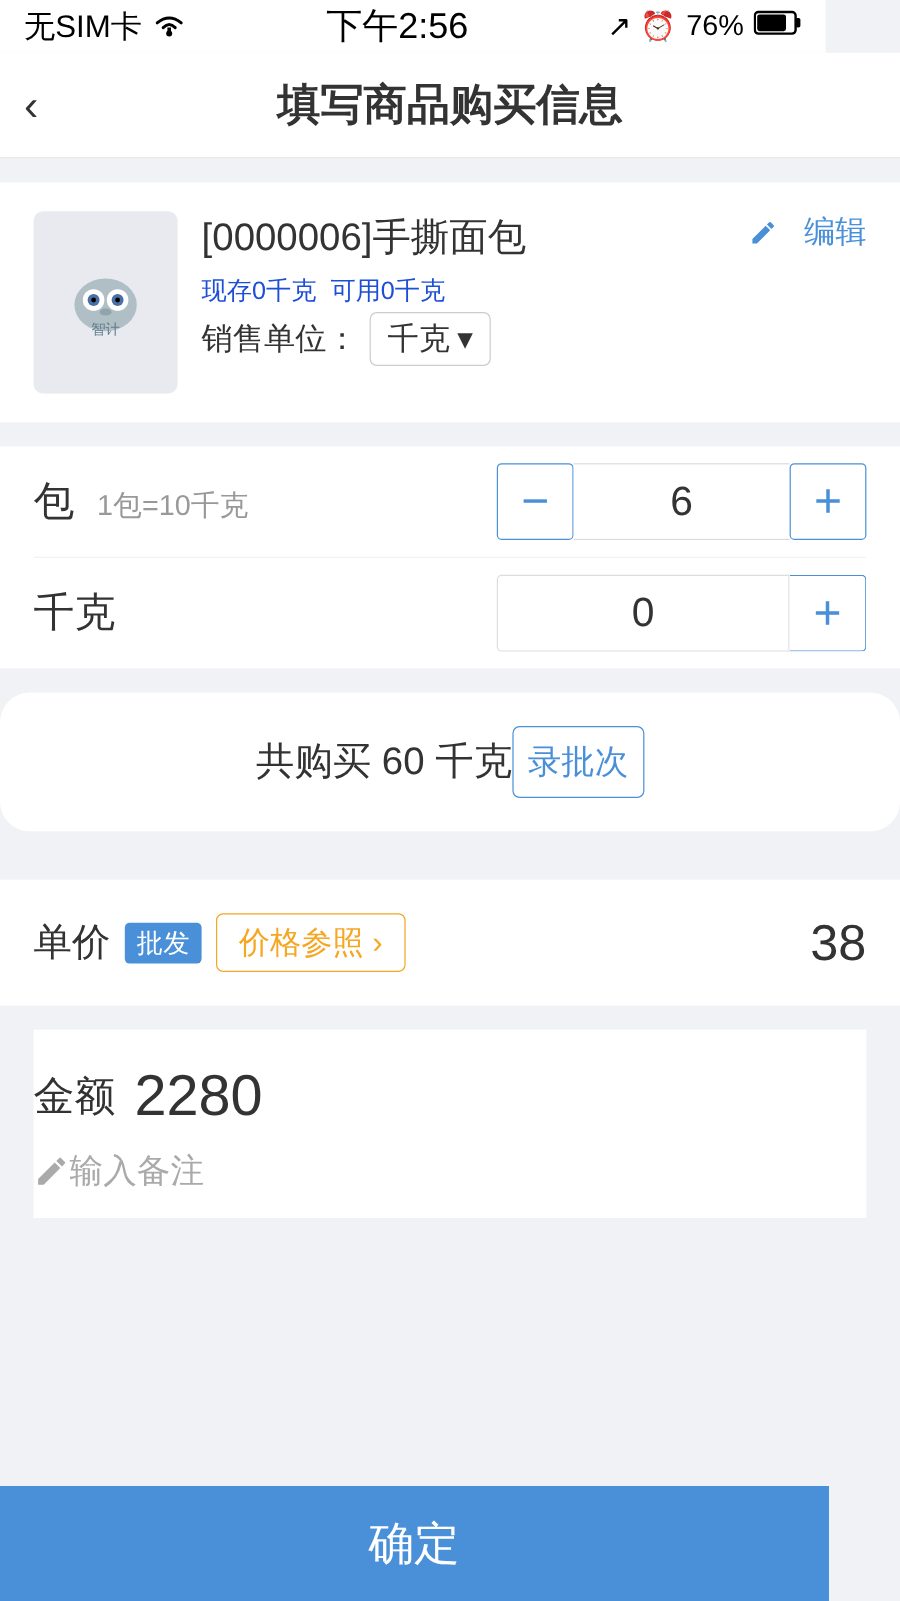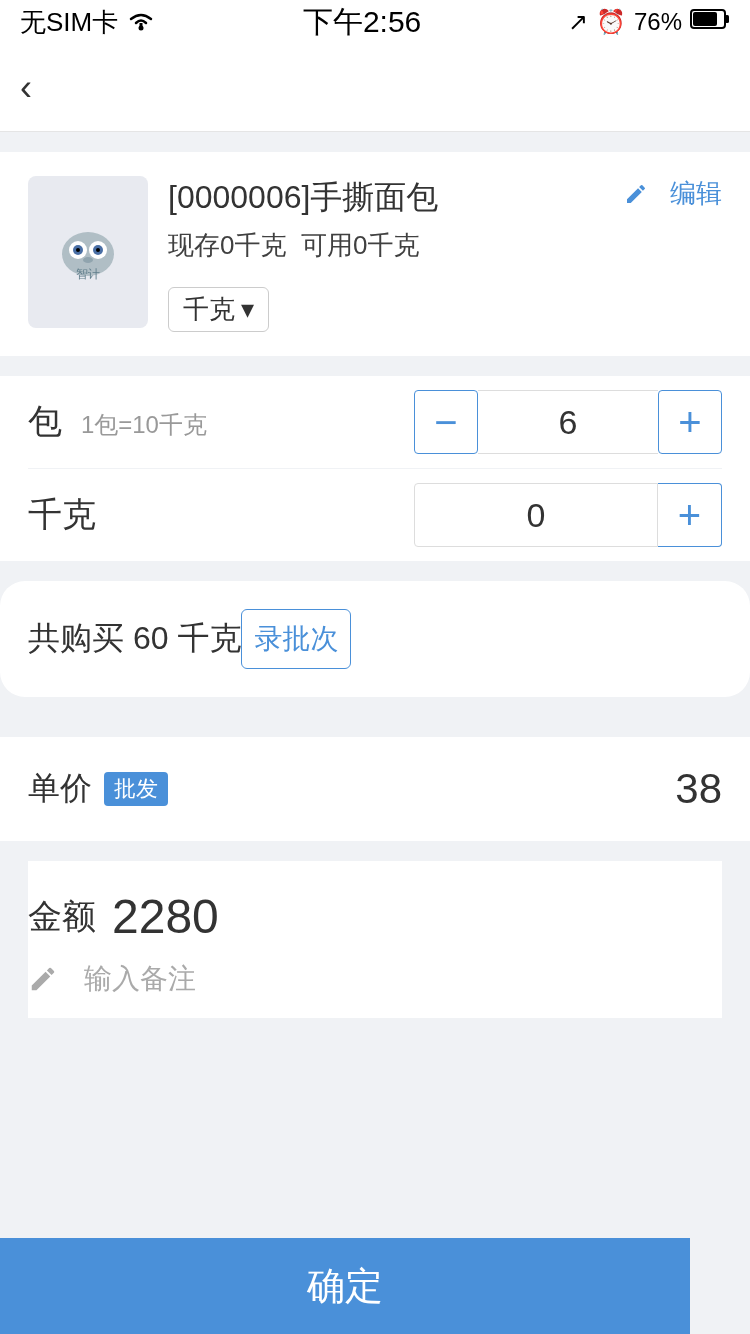--- a/index.html
+++ b/index.html
@@ -7,21 +7,21 @@
     body {
       width: 750px;
       min-height: 1334px;
       font-family: -apple-system, "PingFang SC", "Helvetica Neue", Arial, sans-serif;
       background: #f0f2f5;
       font-size: 32px;
     }
 
     
     .status-bar {
-      width: 750px;
+      width: 688px;
       height: 44px;
       background: #fff;
       display: flex;
       align-items: center;
       justify-content: space-between;
       padding: 0 20px;
       font-size: 26px;
       color: #000;
     }
     .status-left { display: flex; align-items: center; gap: 8px; }
@@ -69,21 +69,21 @@
       border-radius: 8px;
       display: flex;
       align-items: center;
       justify-content: center;
       flex-shrink: 0;
       color: #8899aa;
       font-size: 48px;
     }
     .product-info { flex: 1; }
     .product-name { font-size: 32px; color: #333; font-weight: 500; margin-bottom: 8px; }
-    .product-stock { font-size: 26px; color: #404040; margin-bottom: 24px; }
+    .product-stock { font-size: 21px; color: #1d4ed8; margin-bottom: 4px; }
     .product-unit-row { display: flex; align-items: center; gap: 10px; font-size: 26px; color: #333; }
     .unit-select {
       border: 1px solid #ccc;
       border-radius: 6px;
       padding: 4px 14px;
       font-size: 26px;
       color: #333;
       background: #fff;
       display: flex;
       align-items: center;
@@ -182,21 +182,21 @@
       cursor: pointer;
       border-radius: 0 4px 4px 0;
       border-left: none;
     }
 
     
     .summary-row {
       background: #fff;
       display: flex;
       align-items: center;
-      justify-content: flex-start;
+      justify-content: center;
       padding: 28px 28px;
       margin-top: 20px;
       border-radius: 25px;
     }
     .summary-text { font-size: 32px; color: #333; }
     .batch-btn {
       border: 1.5px solid #4a90d9;
       border-radius: 6px;
       padding: 10px 12px;
       color: #4a90d9;
@@ -243,21 +243,21 @@
       display: flex;
       align-items: center;
       gap: 16px;
       margin-bottom: 16px;
     }
     .amount-label { font-size: 34px; color: #333; font-weight: 500; }
     .amount-value { font-size: 48px; color: #333; font-weight: 500; }
     .note-row {
       display: flex;
       align-items: center;
-      gap: 26px;
+      gap: 0;
       color: #aaa;
       font-size: 28px;
       cursor: pointer;
       padding-bottom: 20px;
     }
 
     
     .confirm-btn {
       position: fixed;
       bottom: 0;
@@ -300,20 +300,21 @@
         <rect x="1" y="2" width="34" height="18" rx="3" fill="none" stroke="#000" stroke-width="2"></rect>
         <rect x="35" y="7" width="4" height="8" rx="1.5" fill="#000"></rect>
         <rect x="3" y="4" width="24" height="14" rx="2" fill="#000"></rect>
       </svg>
     </span>
   </div>
 </div>
 
 <div class="nav-bar">
   <span class="nav-back">‹</span>
+  <span class="nav-title">填写商品购买信息</span>
 </div>
 
 <div class="product-card">
   <div class="product-thumb">
     <svg width="70" height="60" viewBox="0 0 70 60">
 
       <ellipse cx="35" cy="32" rx="26" ry="22" fill="#b0bec5"></ellipse>
       <circle cx="25" cy="28" r="9" fill="#fff"></circle>
       <circle cx="45" cy="28" r="9" fill="#fff"></circle>
       <circle cx="25" cy="28" r="5" fill="#4a6fa5"></circle>
@@ -325,20 +326,21 @@
     </svg>
   </div>
   <div class="product-info">
     <div class="product-name">
       <span>[0000006]</span><span>手撕面包</span>
     </div>
     <div class="product-stock">
       <span>现存0千克</span>&nbsp;&nbsp;<span>可用0千克</span>
     </div>
     <div class="product-unit-row">
+      <span>销售单位：</span>
       <div class="unit-select">
         <span>千克</span>
         <span>▾</span>
       </div>
     </div>
   </div>
   <div class="edit-btn">
     <svg width="24" height="24" viewBox="0 0 24 24">
         <path d="M3 17.25V21h3.75L17.81 9.94l-3.75-3.75L3 17.25zM20.71 7.04a1 1 0 000-1.41l-2.34-2.34a1 1 0 00-1.41 0l-1.83 1.83 3.75 3.75 1.83-1.83z" fill="#4a90d9"></path>
       </svg>
@@ -378,20 +380,21 @@
   <button class="batch-btn">录批次</button>
 </div>
 
 <div class="divider-section"></div>
 
 <div class="price-section">
   <div class="price-row">
     <div class="price-left">
       <span class="price-label">单价</span>
       <span class="tag-pifa">批发</span>
+      <div class="price-ref-btn">价格参照 ›</div>
     </div>
     <span class="price-value">38</span>
   </div>
 </div>
 
 <div style="background:#f0f2f5; padding: 0 28px 20px 28px; margin-top:0;">
   <div style="background:#fff; padding: 28px 0 0 0; margin-top:20px;">
     <div class="amount-row">
       <span class="amount-label">金额</span>
       <span class="amount-value">2280</span>

